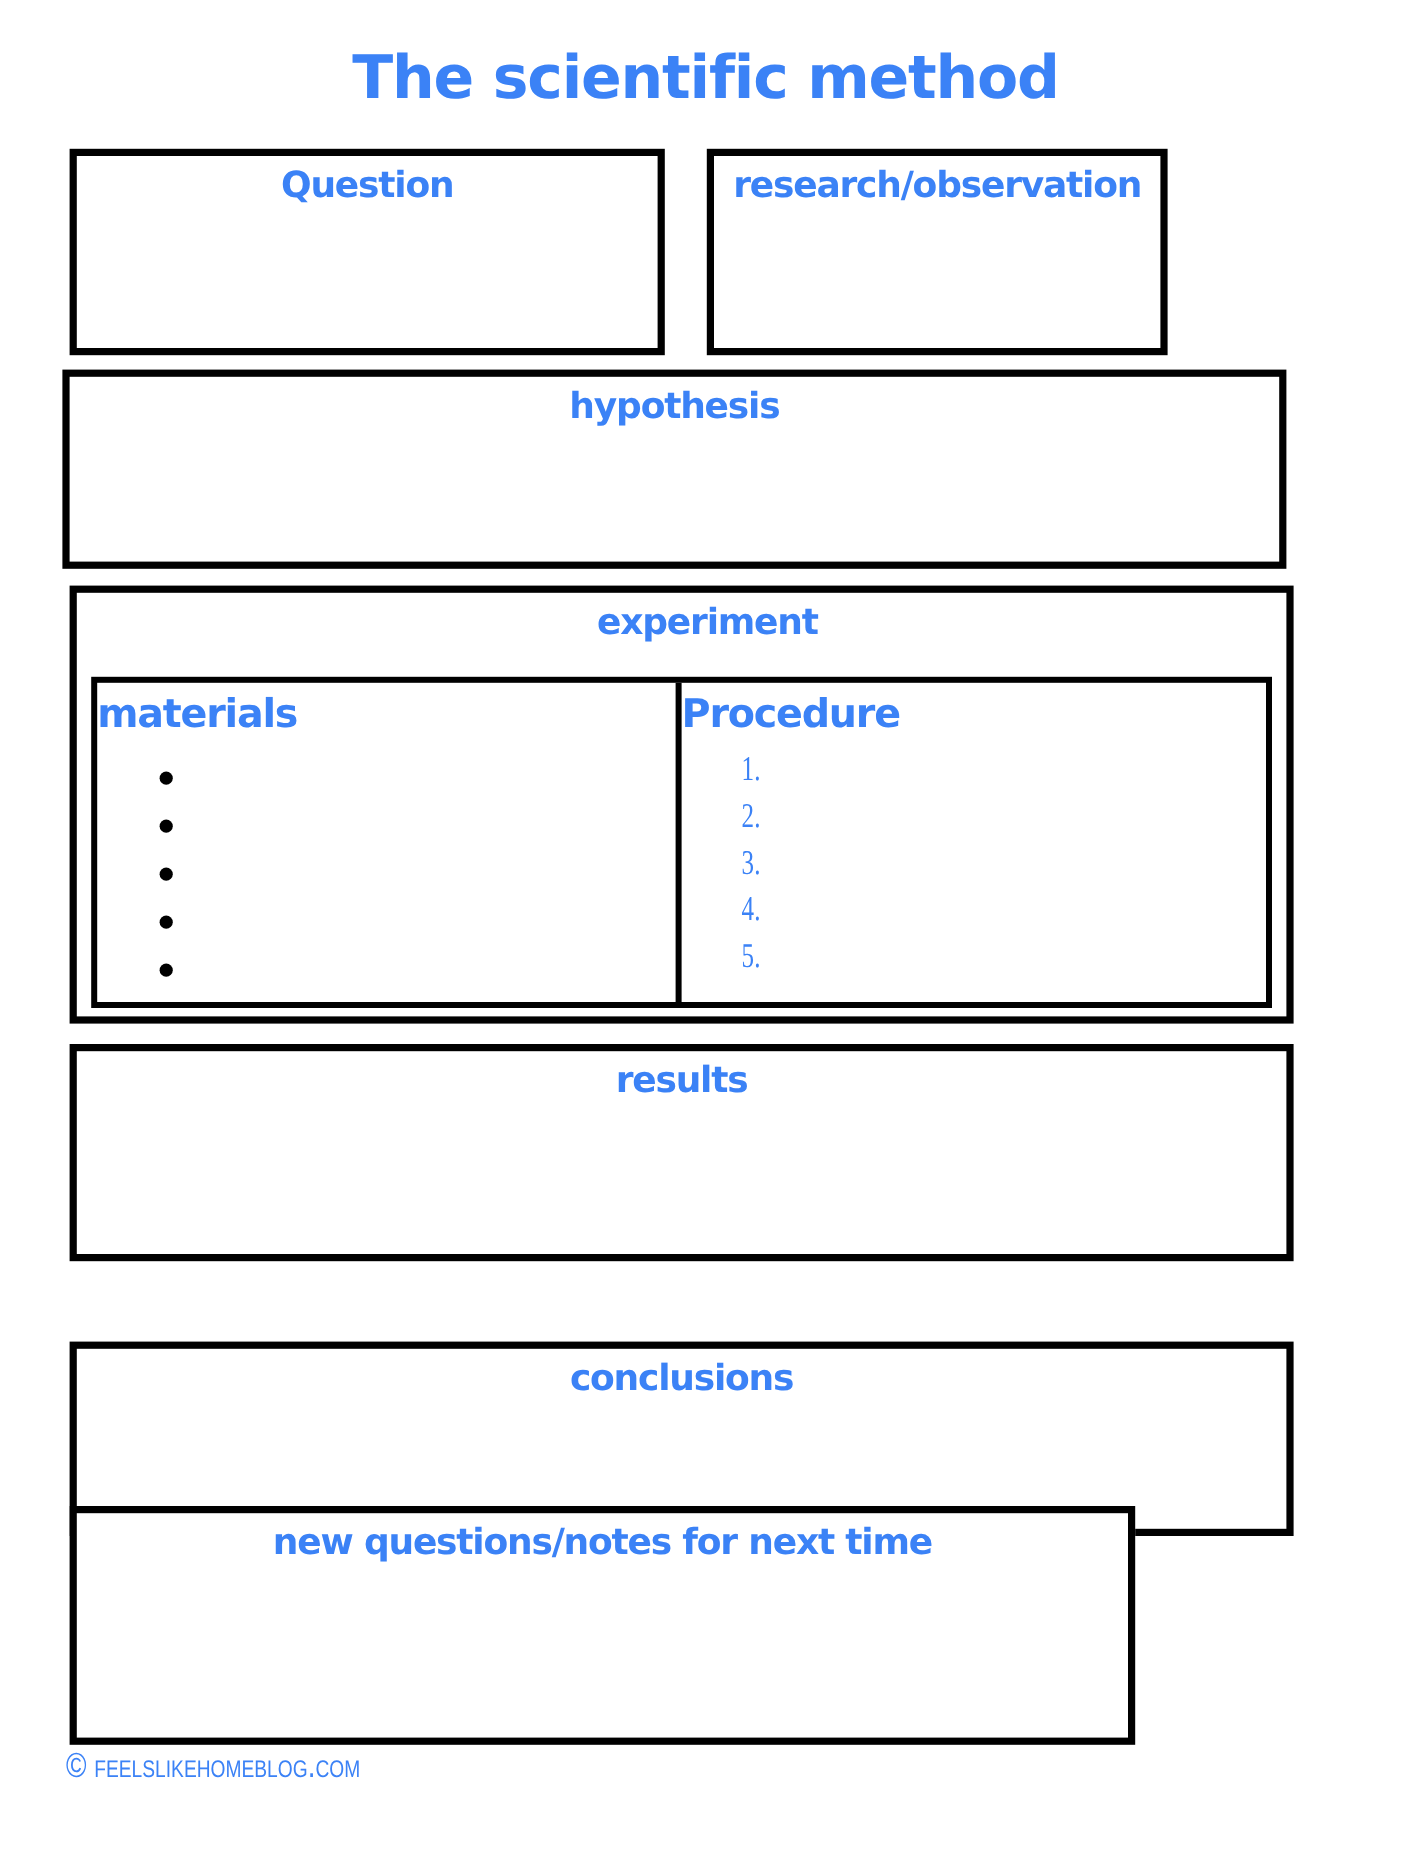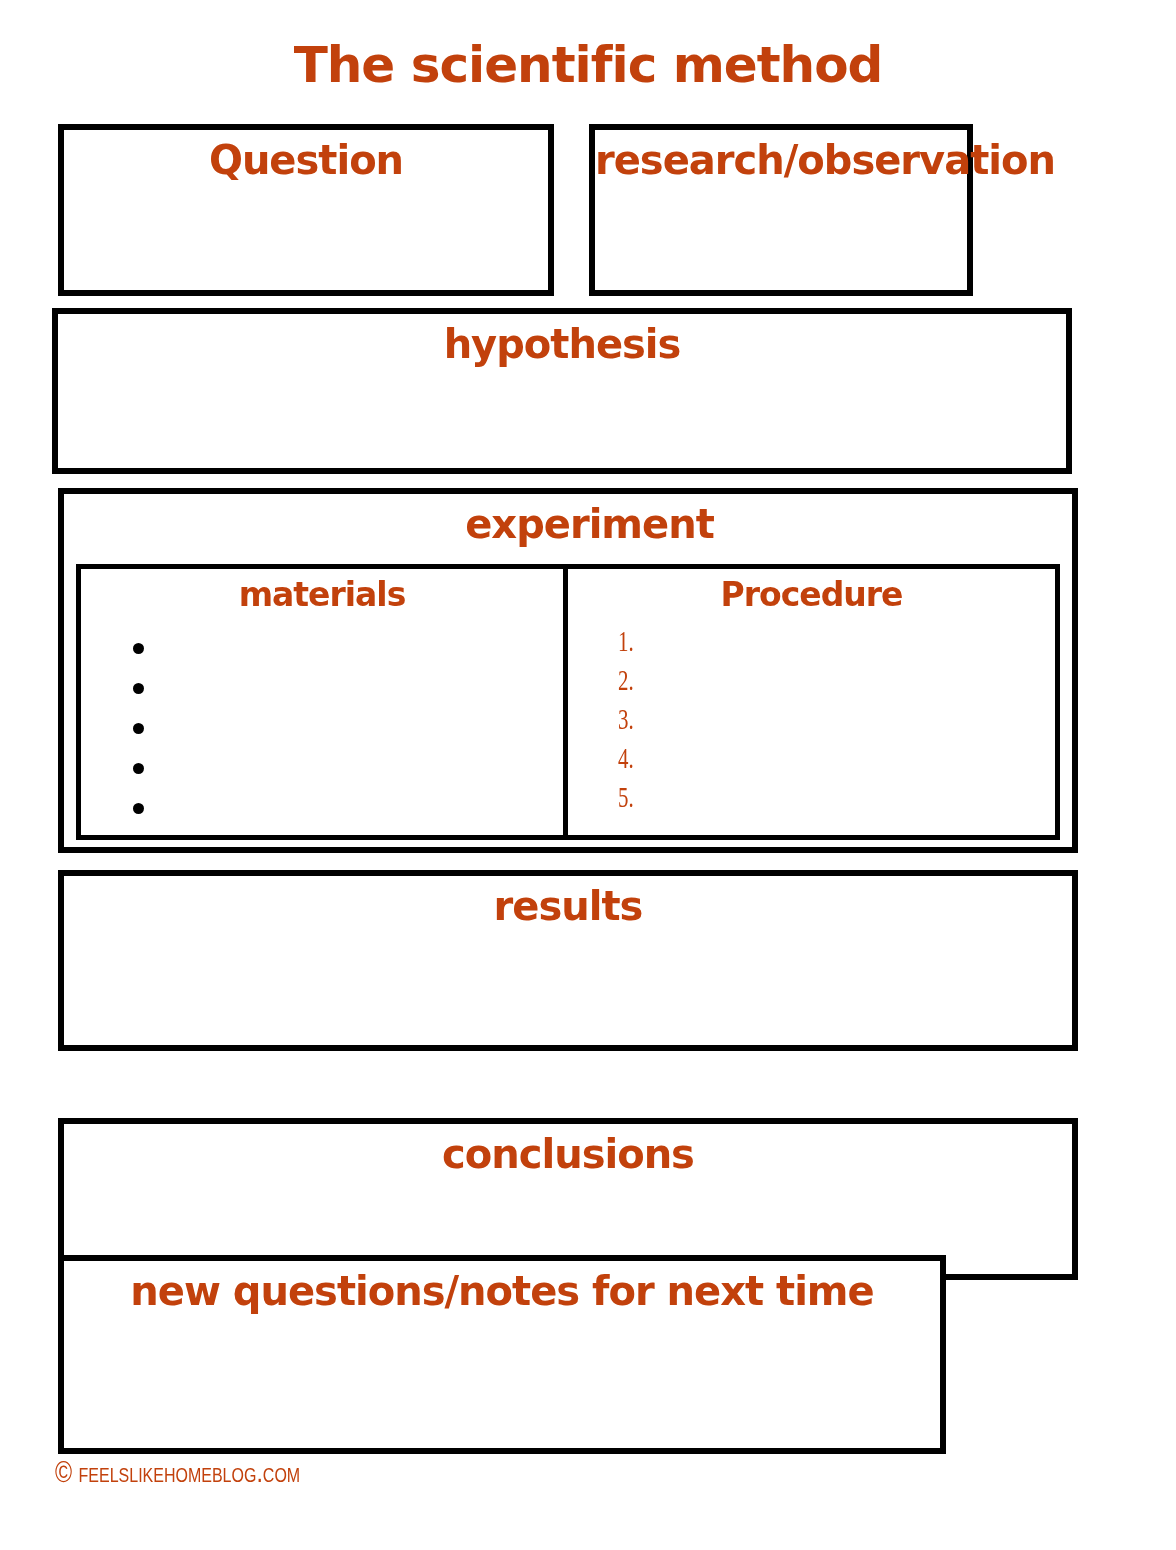--- a/index.html
+++ b/index.html
@@ -2,21 +2,21 @@
 <html><head>
 <meta charset="utf-8">
 <style>
   * { margin: 0; padding: 0; box-sizing: border-box; }
   html, body { background: #ffffff; }
   .page {
     position: relative;
     width: 1176px;
     height: 1550px;
     background: #ffffff;
-    color: #c2410c;
+    color: #3b82f6;
     font-family: "DejaVu Sans", sans-serif;
     overflow: hidden;
   }
   .title {
     position: absolute;
     top: 36px;
     left: 0;
     width: 100%;
     text-align: center;
     font-size: 50px;
@@ -24,21 +24,21 @@
     letter-spacing: -1px;
   }
   .box {
     position: absolute;
     border: 6px solid #000000;
     background: #ffffff;
   }
   .box-label {
     text-align: center;
     font-weight: 800;
-    font-size: 40px;
+    font-size: 30px;
     letter-spacing: -1px;
     padding-top: 8px;
     line-height: 1.1;
   }
   
   .question-box   { left: 58px;  top: 124px;  width: 496px;  height: 172px; }
   .research-box   { left: 589px; top: 124px;  width: 384px;  height: 172px; }
   
   .hypothesis-box { left: 52px;  top: 308px;  width: 1020px; height: 166px; }
   .experiment-box { left: 58px;  top: 488px;  width: 1020px; height: 365px; padding-left: 43px; }
@@ -54,21 +54,21 @@
     height: 276px;
     border: 5px solid #000000;
     display: flex;
   }
   .materials-col {
     width: 50%;
     border-right: 5px solid #000000;
   }
   .procedure-col { width: 50%; }
   .col-label {
-    text-align: center;
+    text-align: left;
     font-weight: 800;
     font-size: 33px;
     letter-spacing: -1px;
     padding-top: 6px;
   }
   .bullet-list {
     list-style: none;
     margin: 14px 0 0 52px;
   }
   .bullet-list li {

